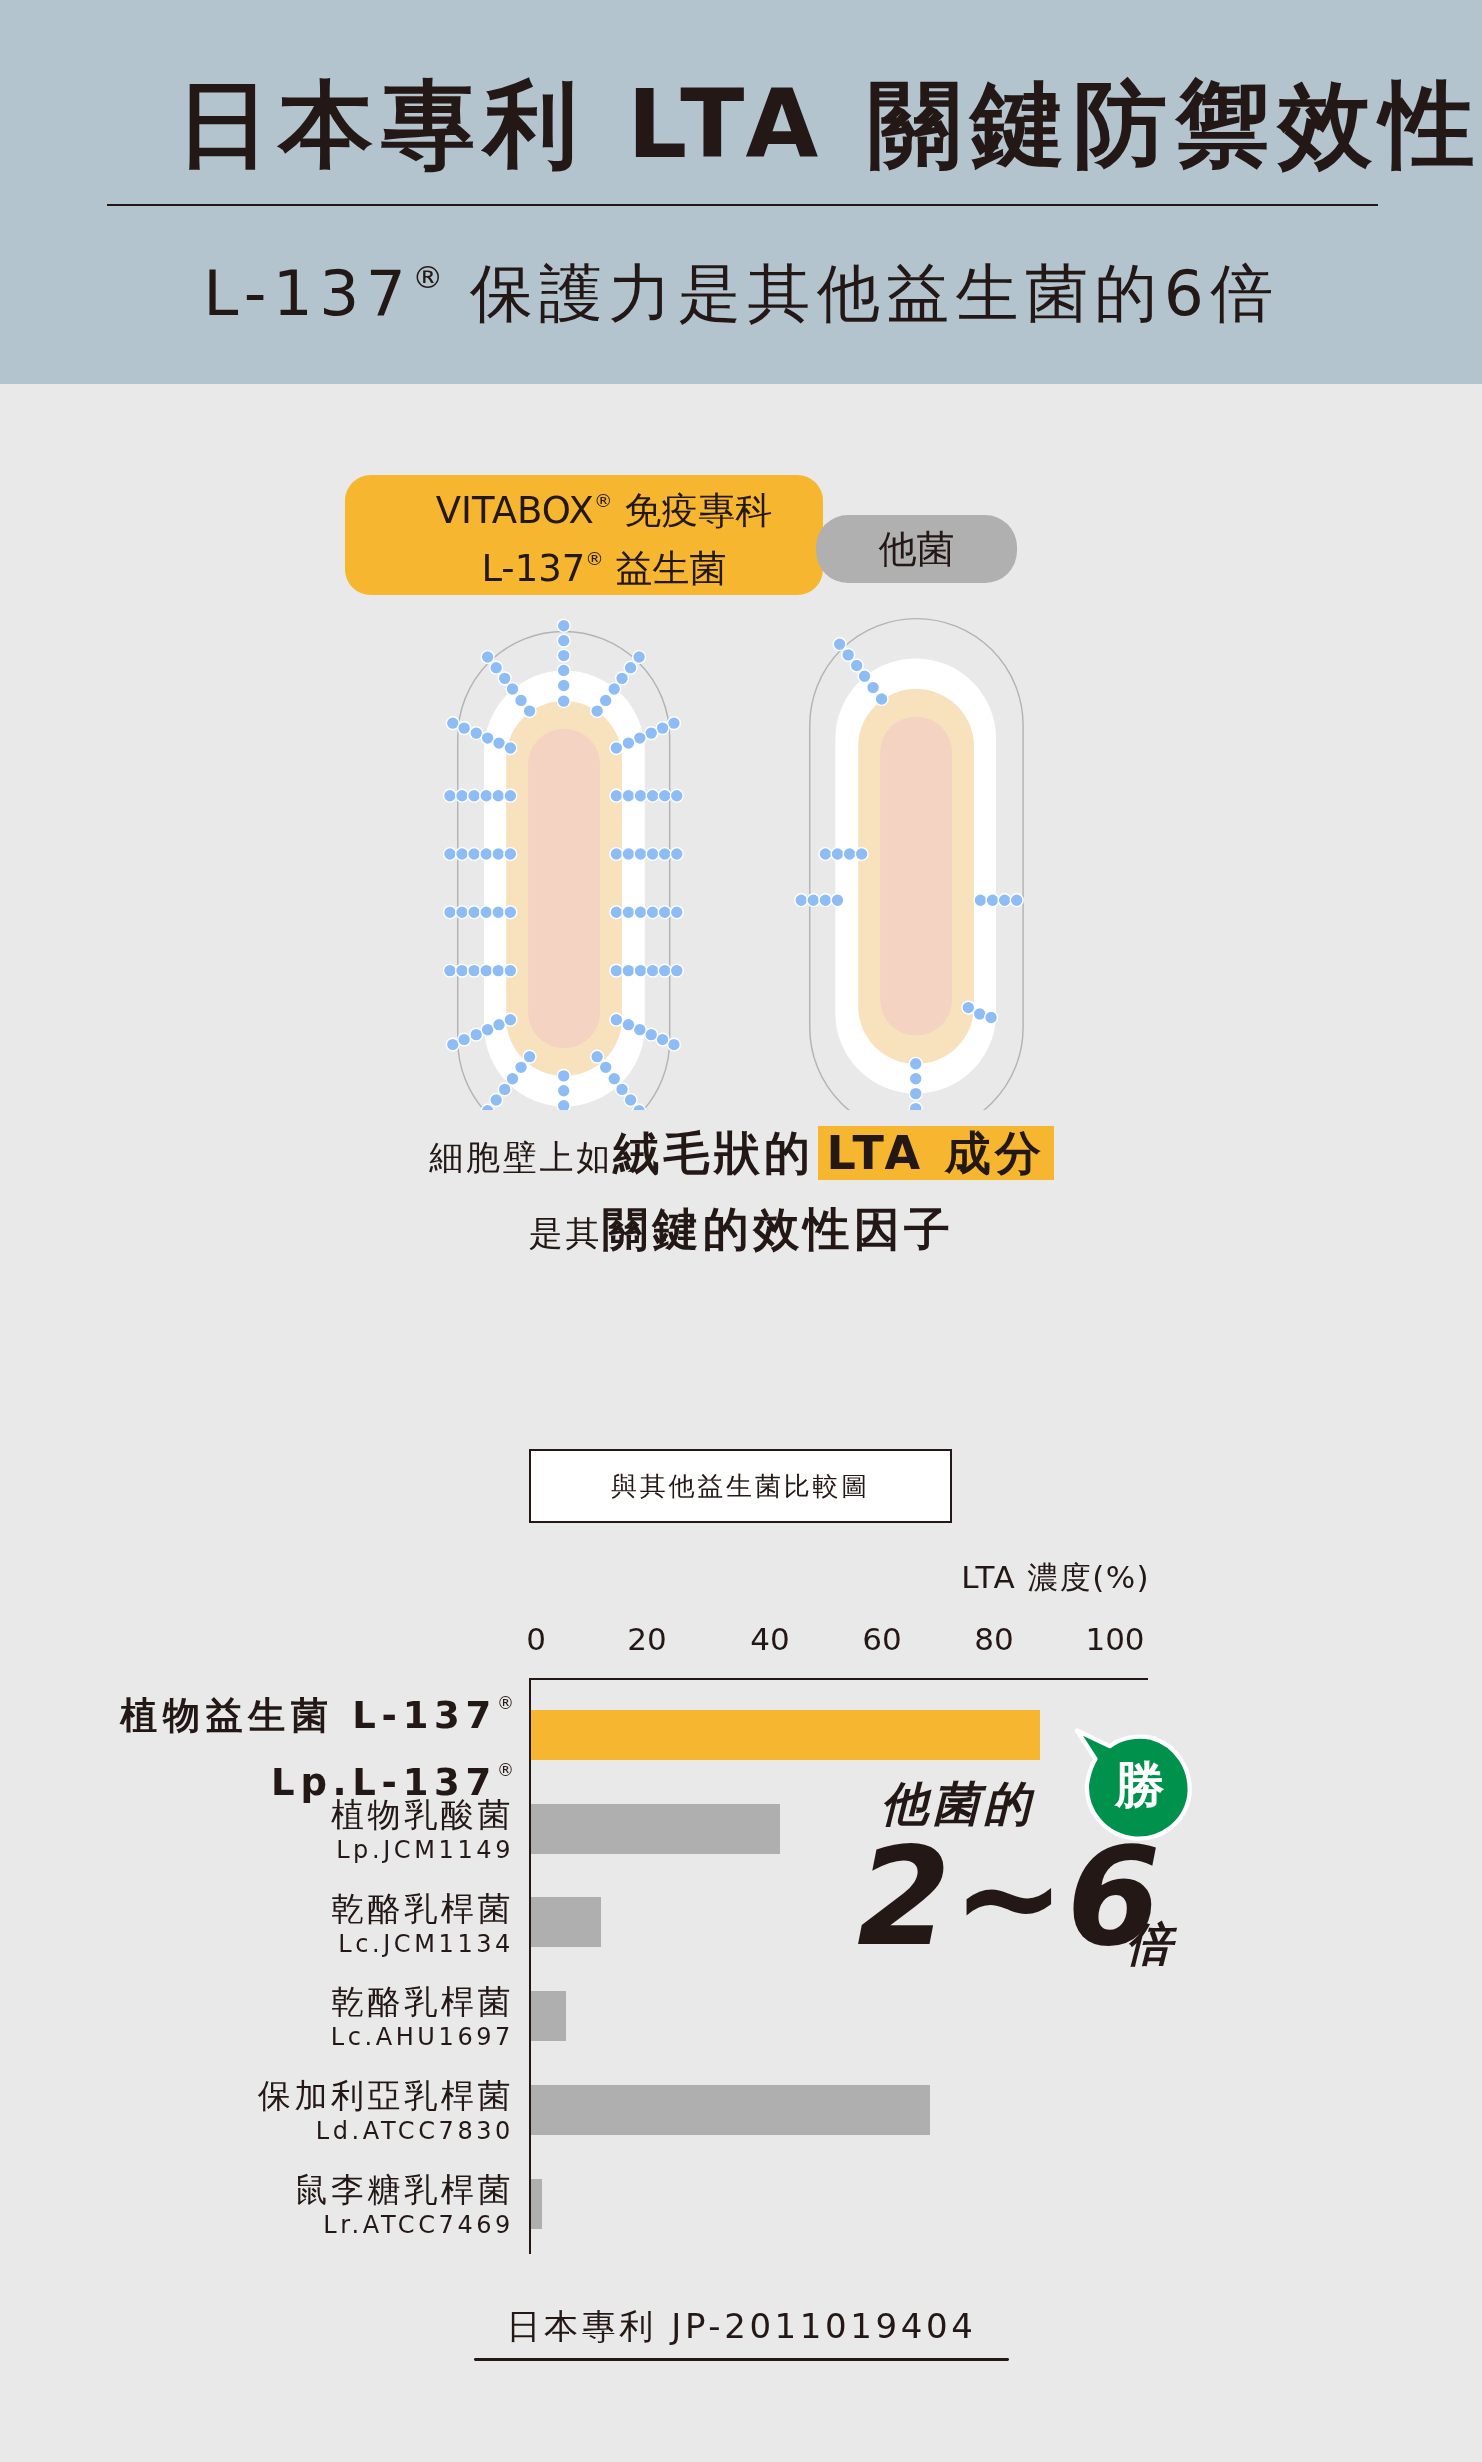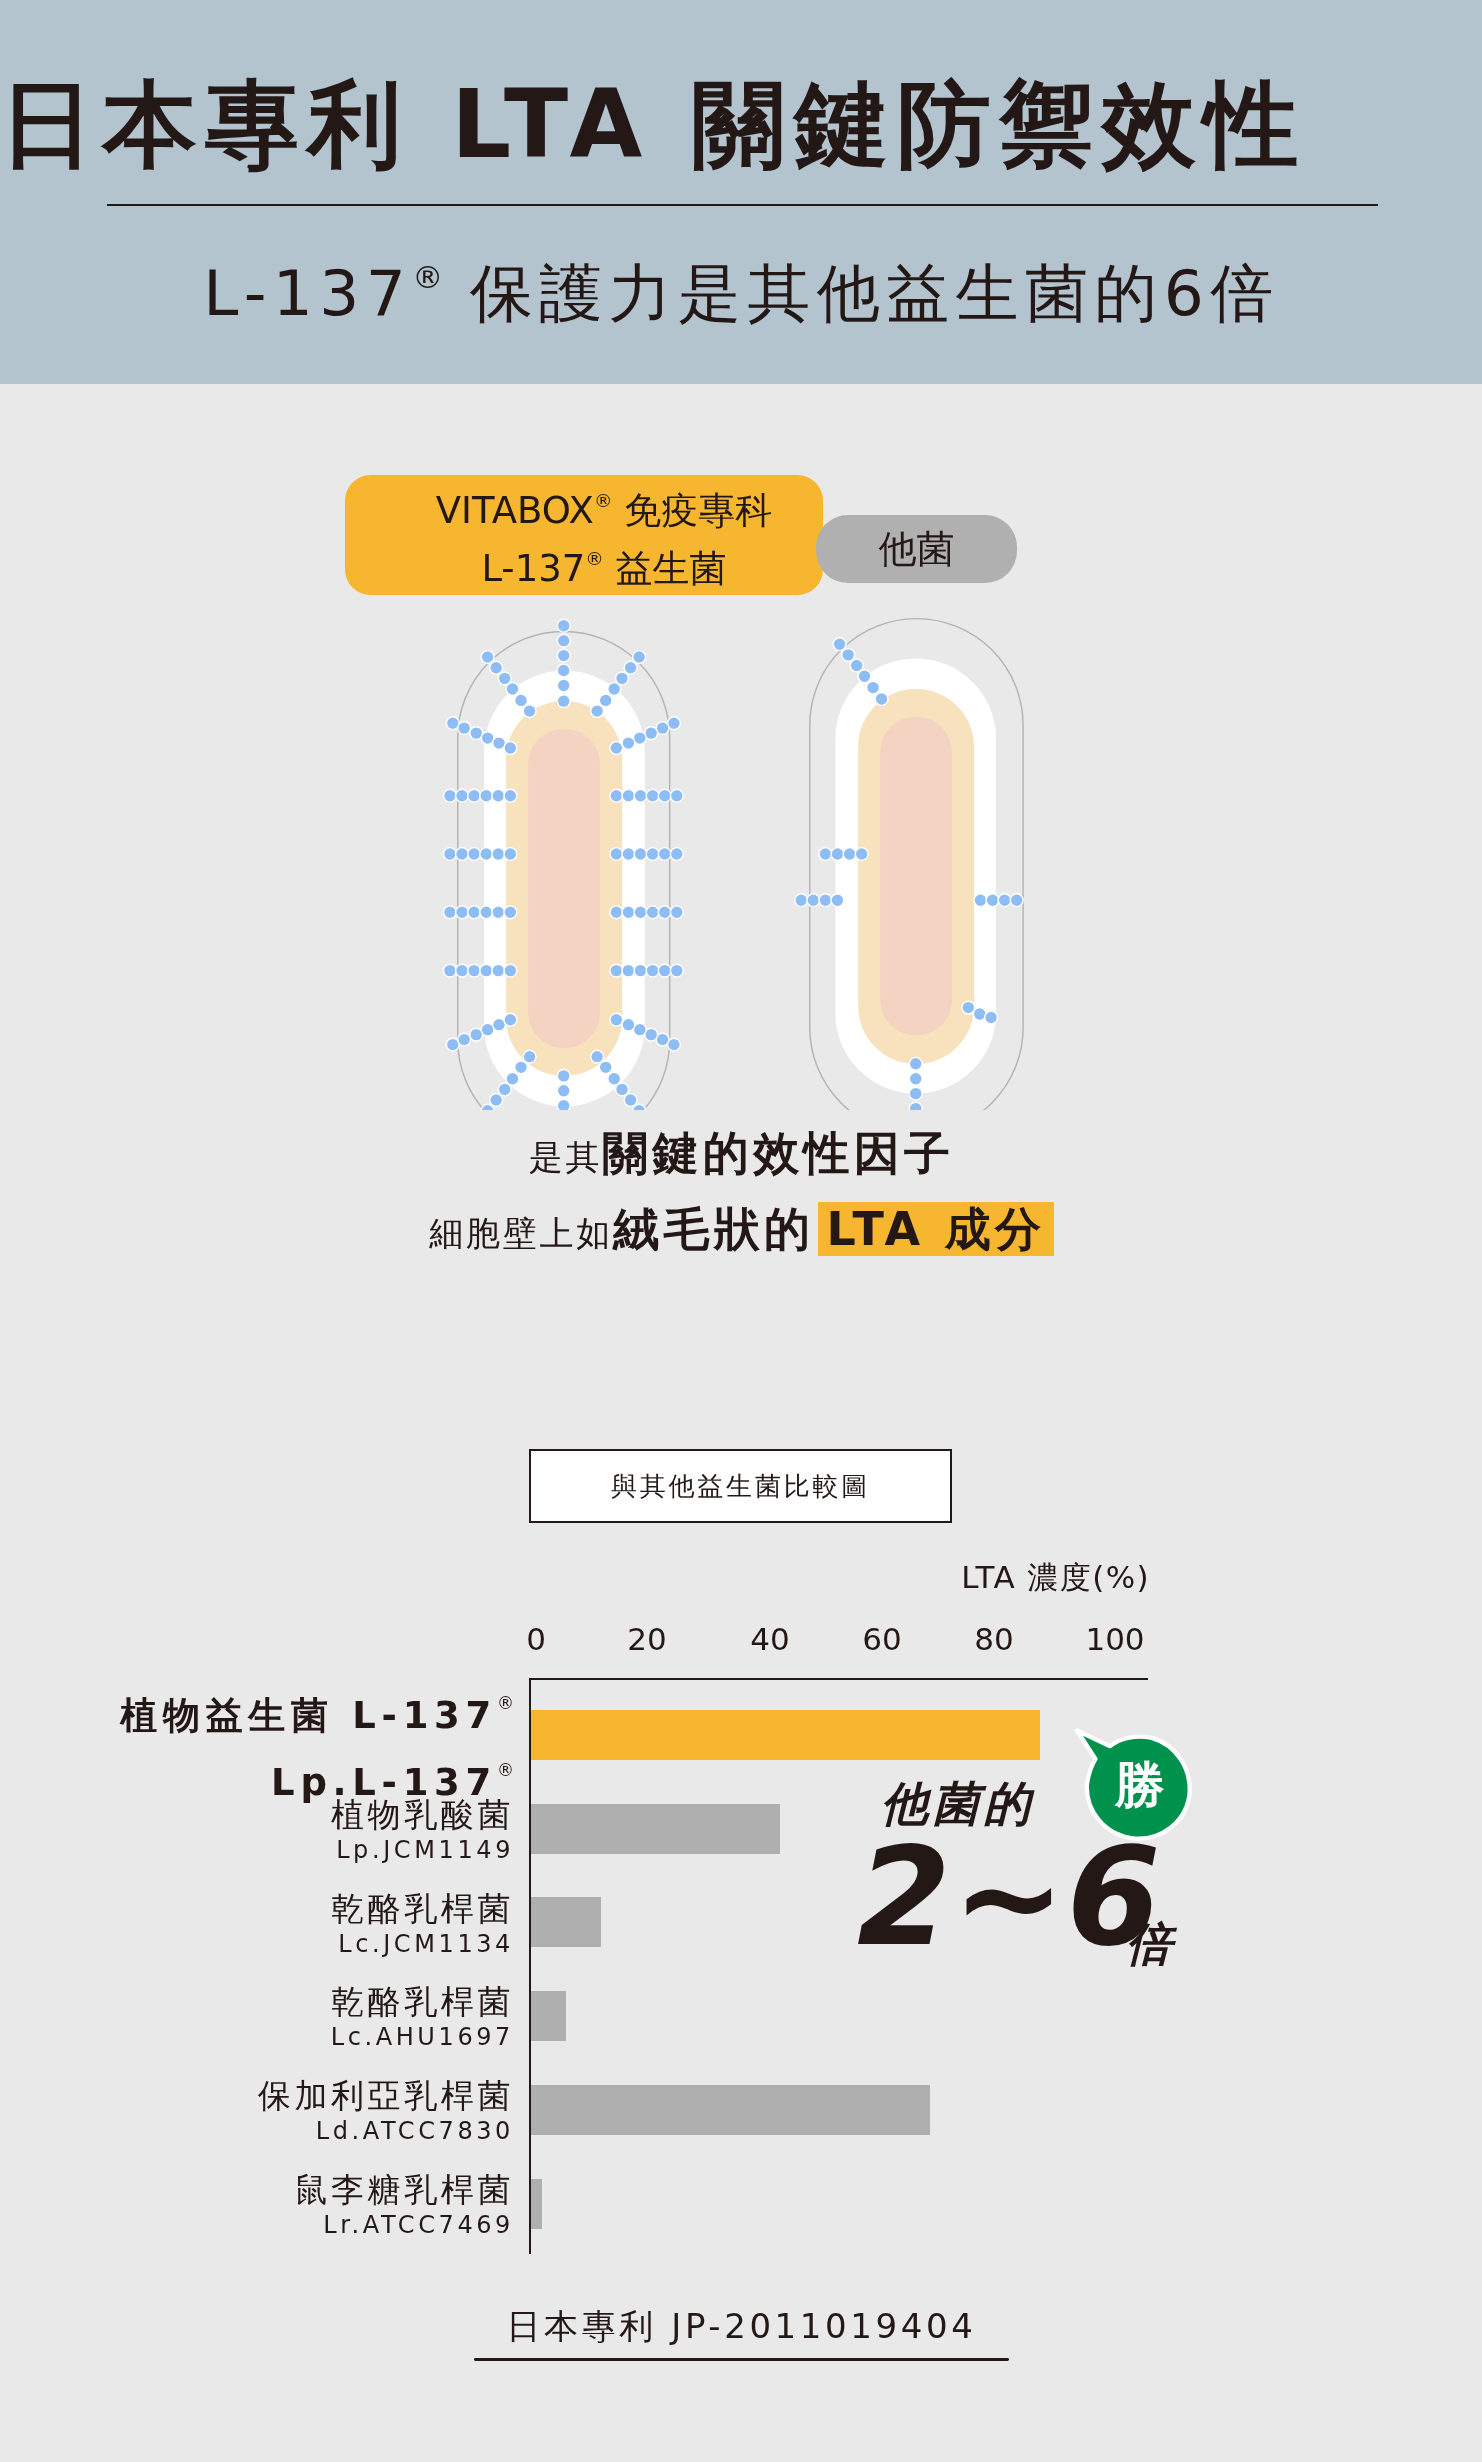--- a/index.html
+++ b/index.html
@@ -7,21 +7,21 @@
     width:1483px; height:2462px; position:relative; overflow:hidden;
     background:#e9e9e9;
     font-family:"DejaVu Sans","Liberation Sans",sans-serif;
     color:#231815;
   }
   .header {
     position:absolute; left:0; top:0; width:1483px; height:384px;
     background:#b4c4cf;
   }
   .title {
-    position:absolute; left:0; top:71px; width:1483px; text-align:left;
+    position:absolute; left:0; top:71px; width:1483px; text-align:right;
     font-size:94px; font-weight:bold; letter-spacing:8.5px; line-height:107px;
   }
   .title-rule {
     position:absolute; left:107px; top:204px; width:1271px; height:2.1px; background:#231815;
   }
   .subtitle {
     position:absolute; left:0; top:238px; width:1483px; text-align:center;
     font-size:63px; letter-spacing:6.4px; line-height:78px; font-weight:500;
   }
   .subtitle sup { font-size:31px; vertical-align:27px; letter-spacing:0; }
@@ -284,25 +284,25 @@
     <circle cx="1287" cy="1558" r="9"></circle>
       <circle cx="1287" cy="1579" r="9"></circle>
       <circle cx="1287" cy="1601" r="9"></circle>
   </g>
 
   <polyline points="898,1561 1093,1696 1286,1562" fill="none" stroke="#231815" stroke-width="2.5"></polyline>
 </svg>
 
 <div class="lta-caption">
   <span class="cap-line">
-    <span class="cap-sm">是其</span><span class="cap-lg">關鍵的效性因子</span>
+    <span class="cap-sm">細胞壁上如</span><span class="cap-lg">絨毛狀的</span>
+    <span class="cap-lg cap-hl">LTA 成分</span>
   </span>
   <span class="cap-line">
-    <span class="cap-sm">細胞壁上如</span><span class="cap-lg">絨毛狀的</span>
-    <span class="cap-lg cap-hl">LTA 成分</span>
+    <span class="cap-sm">是其</span><span class="cap-lg">關鍵的效性因子</span>
   </span>
 </div>
 
 <div class="chart-title-box">與其他益生菌比較圖</div>
 <div class="unit-label">LTA 濃度(%)</div>
 
 <div class="tick" style="left:536px">0</div>
 <div class="tick" style="left:647px">20</div>
 <div class="tick" style="left:770px">40</div>
 <div class="tick" style="left:882px">60</div>

